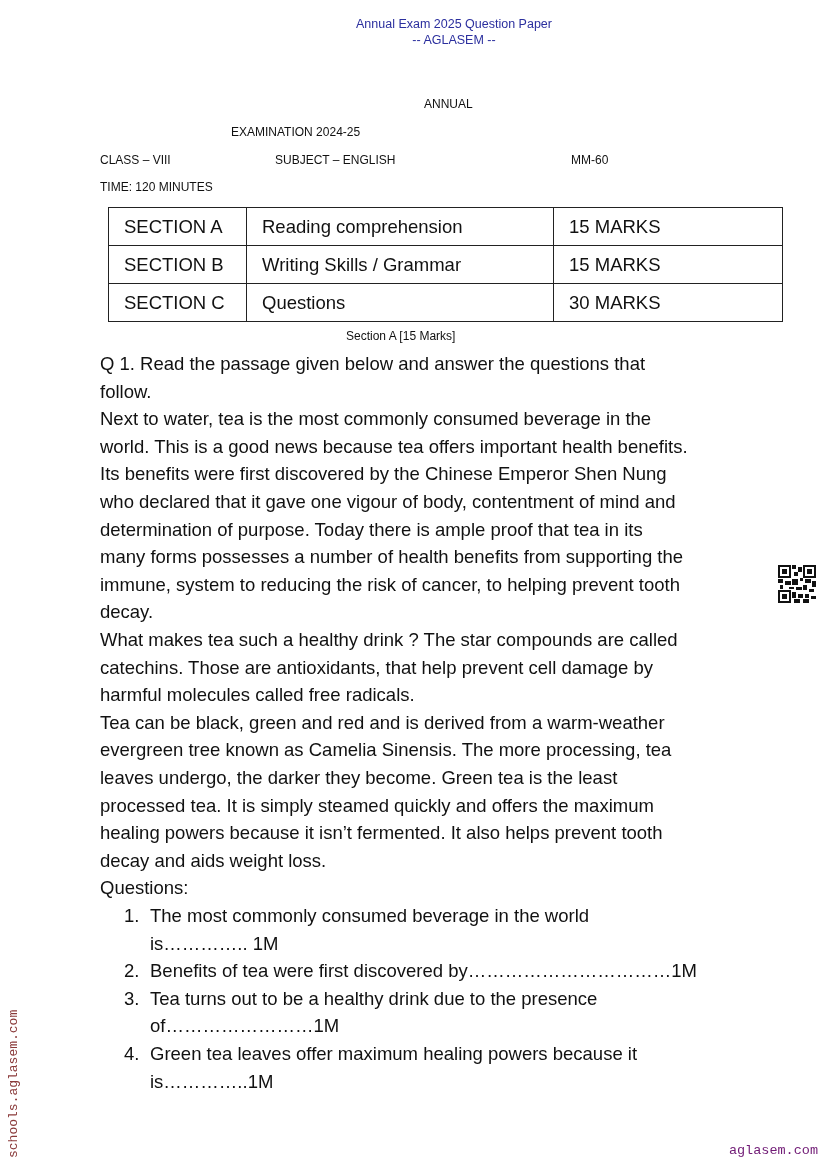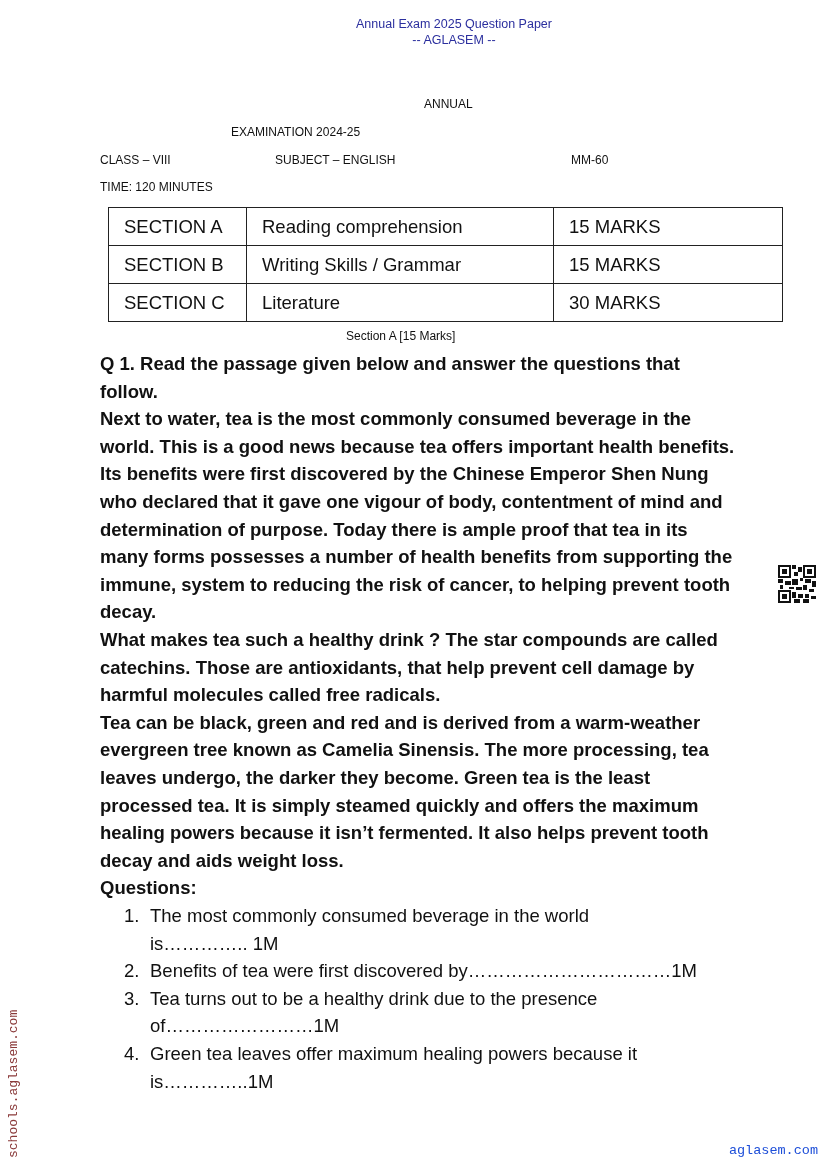--- a/index.html
+++ b/index.html
@@ -4,31 +4,31 @@
 <style>
   html, body { margin: 0; padding: 0; background: #ffffff; }
   body { width: 828px; height: 1169px; position: relative; overflow: hidden;
          font-family: "Liberation Sans", sans-serif; color: #111111; }
   .hdr { position: absolute; left: 0; width: 828px; text-align: center;
          font-size: 12.5px; color: #2b2f9e; line-height: 15px; padding-left: 40px; }
   .abs { position: absolute; white-space: nowrap; font-size: 12px; line-height: 22px; }
   table.sec { position: absolute; left: 108px; top: 207px; border-collapse: collapse;
               font-size: 18.5px; }
   table.sec td { border: 1.5px solid #222; padding: 0 0 0 15px; height: 37px; vertical-align: middle; }
-  .para { position: absolute; left: 100px; width: 670px; font-size: 18.5px; line-height: 27.6px; font-weight: bold; }
+  .para { position: absolute; left: 100px; width: 670px; font-size: 18.5px; line-height: 27.6px; }
   .line { white-space: nowrap; height: 27.6px; }
   .qlist { position: absolute; left: 124px; font-size: 18.5px; line-height: 27.6px; }
   .qitem { display: flex; }
   .qnum { width: 26px; }
   .qtext { white-space: nowrap; }
   .qr { position: absolute; left: 778px; top: 564px; width: 38px; height: 40px; }
   .side { position: absolute; left: 6px; top: 1158px; transform: rotate(-90deg); transform-origin: left top;
           font-family: "Liberation Mono", monospace; font-size: 13px; color: #8a3a3a; white-space: nowrap; }
   .foot { position: absolute; right: 10px; top: 1143px; font-family: "Liberation Mono", monospace;
-          font-size: 13.5px; color: #1d4ed8; }
+          font-size: 13.5px; color: #701a75; }
 </style>
 </head>
 <body>
 
 <div class="hdr" style="top:17px">Annual Exam 2025 Question Paper</div>
 <div class="hdr" style="top:33px">-- AGLASEM --</div>
 
 <div class="abs" style="left:424px; top:93px">ANNUAL</div>
 <div class="abs" style="left:231px; top:121px">EXAMINATION 2024-25</div>
 <div class="abs" style="left:100px; top:149px">CLASS – VIII</div>
@@ -43,21 +43,21 @@
     <td style="width:291px">Reading comprehension</td>
     <td style="width:213px">15 MARKS</td>
   </tr>
   <tr>
     <td>SECTION B</td>
     <td>Writing Skills / Grammar</td>
     <td>15 MARKS</td>
   </tr>
   <tr>
     <td>SECTION C</td>
-    <td>Literature</td>
+    <td>Questions</td>
     <td>30 MARKS</td>
   </tr>
 </tbody>
   </table>
 
 <div class="abs" style="left:346px; top:325px">Section A  [15 Marks]</div>
 
 <div class="para" style="top:350px">
   <div class="line">Q 1. Read the passage given below and answer the questions that</div>
   <div class="line">follow.</div>

